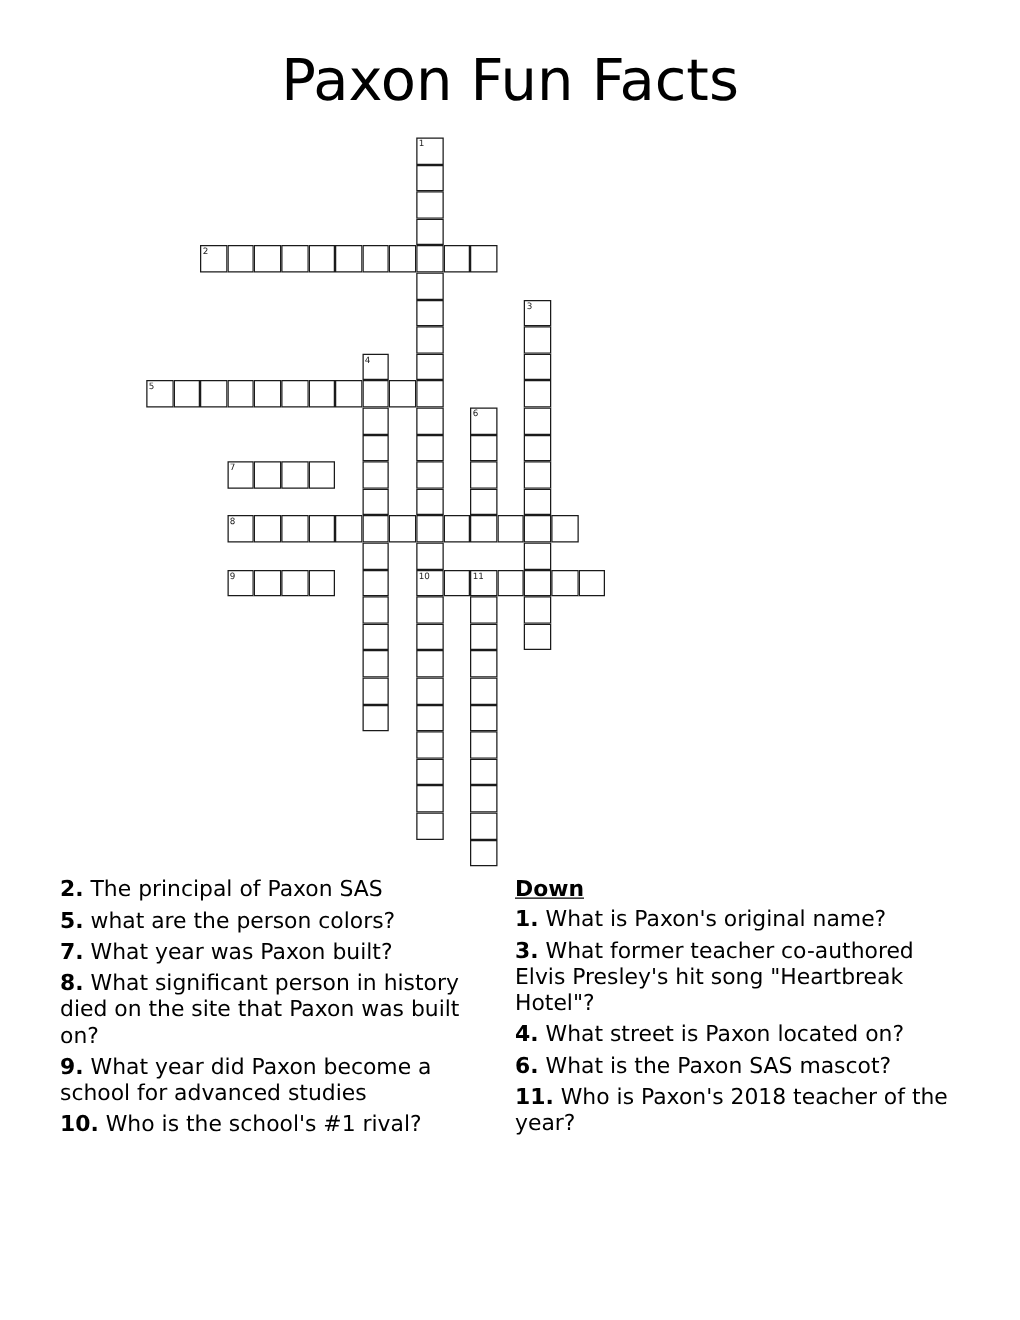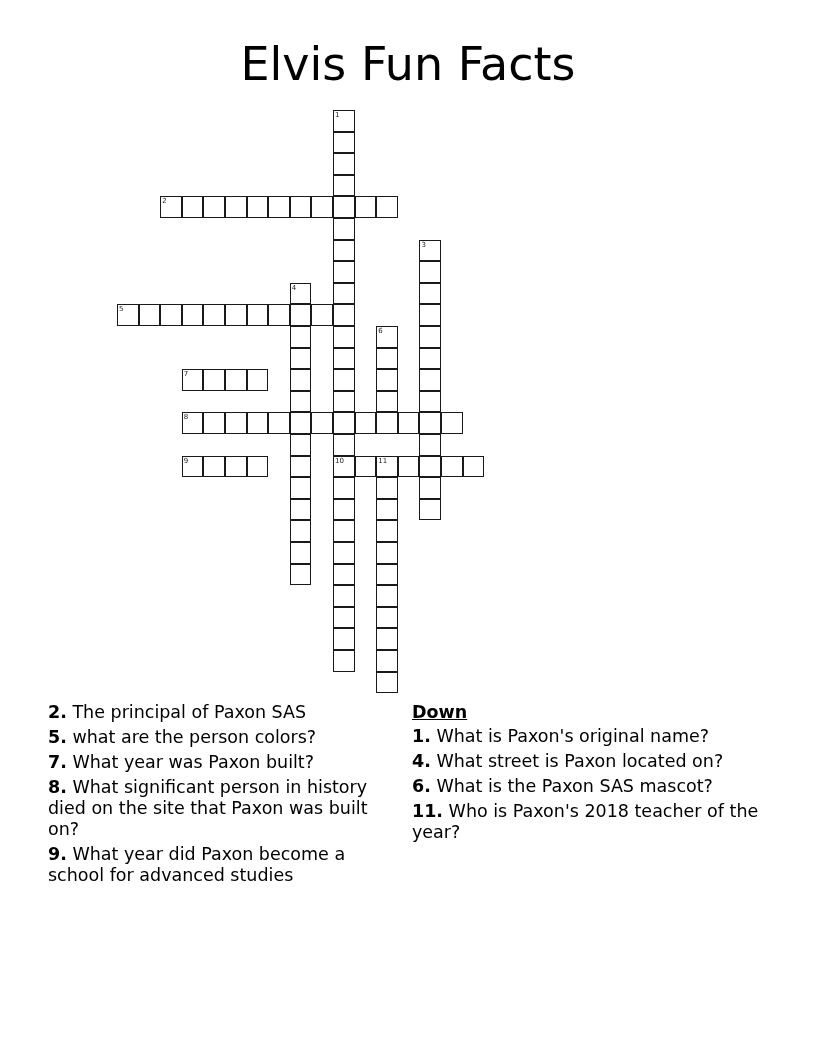--- a/index.html
+++ b/index.html
@@ -16,21 +16,21 @@
            font-family: "DejaVu Sans", sans-serif; }
   .clues.across { left: 48px; width: 352px; }
   .clues.down { left: 412px; width: 360px; }
   .clue-heading { font-weight: bold; text-decoration: underline; margin-bottom: 3px; }
   .clue { margin-bottom: 4px; }
   .clue b { font-weight: bold; }
 </style>
 </head>
 <body>
 
-<div class="title">Elvis Fun Facts</div>
+<div class="title">Paxon Fun Facts</div>
 
 <div class="grid" id="grid">
     <div class="cell" style="left: 333px; top: 110px;">
       <span class="num">1</span>
     </div>
     <div class="cell" style="left: 333px; top: 131.6px;"></div>
     <div class="cell" style="left: 333px; top: 153.2px;"></div>
     <div class="cell" style="left: 333px; top: 174.8px;"></div>
     <div class="cell" style="left: 333px; top: 196.4px;"></div>
     <div class="cell" style="left: 333px; top: 218px;"></div>
@@ -158,21 +158,23 @@
     <div class="cell" style="left: 376.2px; top: 650px;"></div>
     <div class="cell" style="left: 376.2px; top: 671.6px;"></div>
   </div>
 
 <div class="clues across">
   <div class="clue"><b>2.</b> <span>The principal of Paxon SAS</span></div>
   <div class="clue"><b>5.</b> <span>what are the person colors?</span></div>
   <div class="clue"><b>7.</b> <span>What year was Paxon built?</span></div>
   <div class="clue"><b>8.</b> <span>What significant person in history died on the site that Paxon was built on?</span></div>
   <div class="clue"><b>9.</b> <span>What year did Paxon become a school for advanced studies</span></div>
+  <div class="clue"><b>10.</b> <span>Who is the school's #1 rival?</span></div>
 </div>
 
 <div class="clues down">
   <div class="clue-heading">Down</div>
   <div class="clue"><b>1.</b> <span>What is Paxon's original name?</span></div>
+  <div class="clue"><b>3.</b> <span>What former teacher co-authored Elvis Presley's hit song "Heartbreak Hotel"?</span></div>
   <div class="clue"><b>4.</b> <span>What street is Paxon located on?</span></div>
   <div class="clue"><b>6.</b> <span>What is the Paxon SAS mascot?</span></div>
   <div class="clue"><b>11.</b> <span>Who is Paxon's 2018 teacher of the year?</span></div>
 </div>
 
 </body></html>

